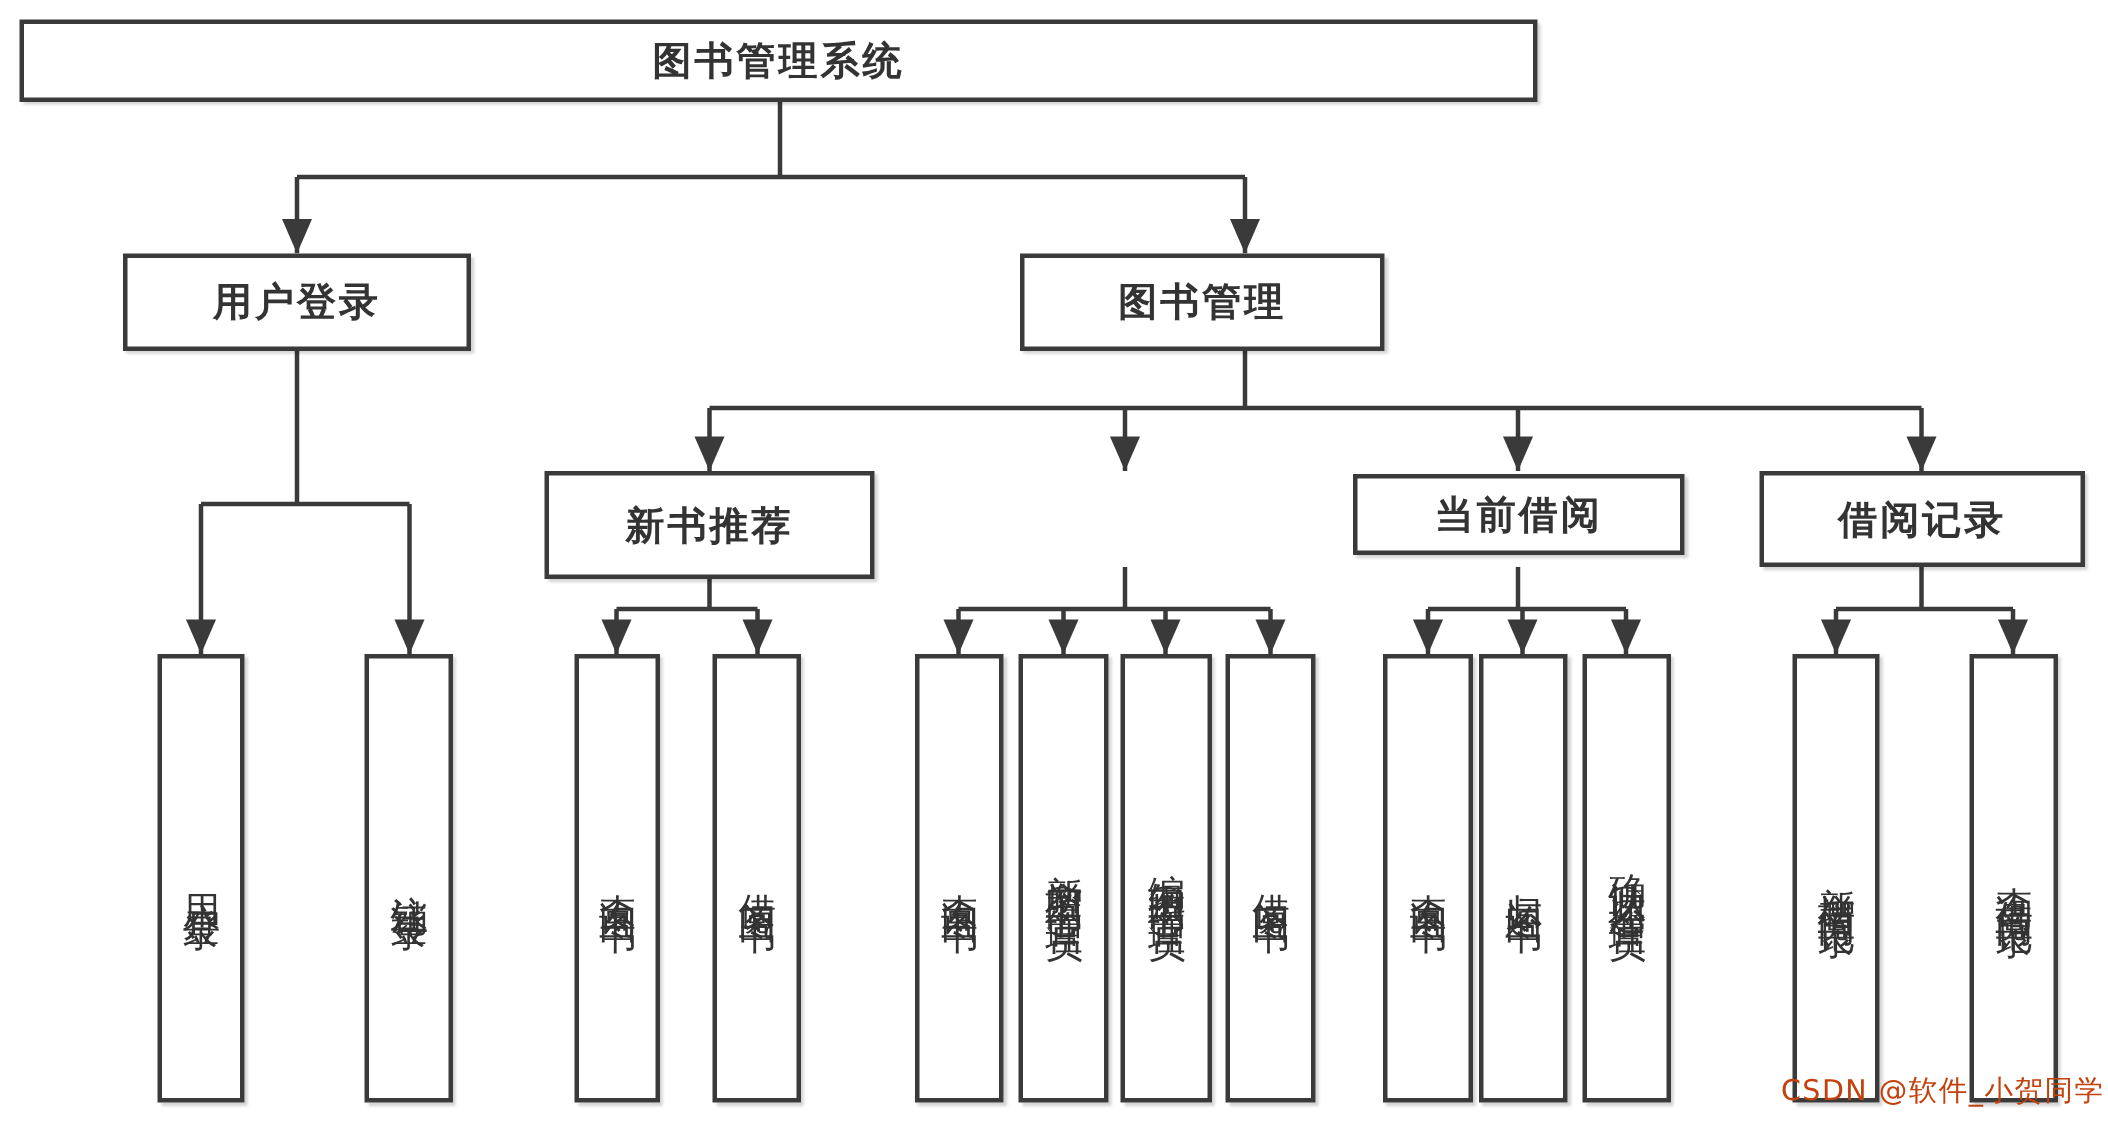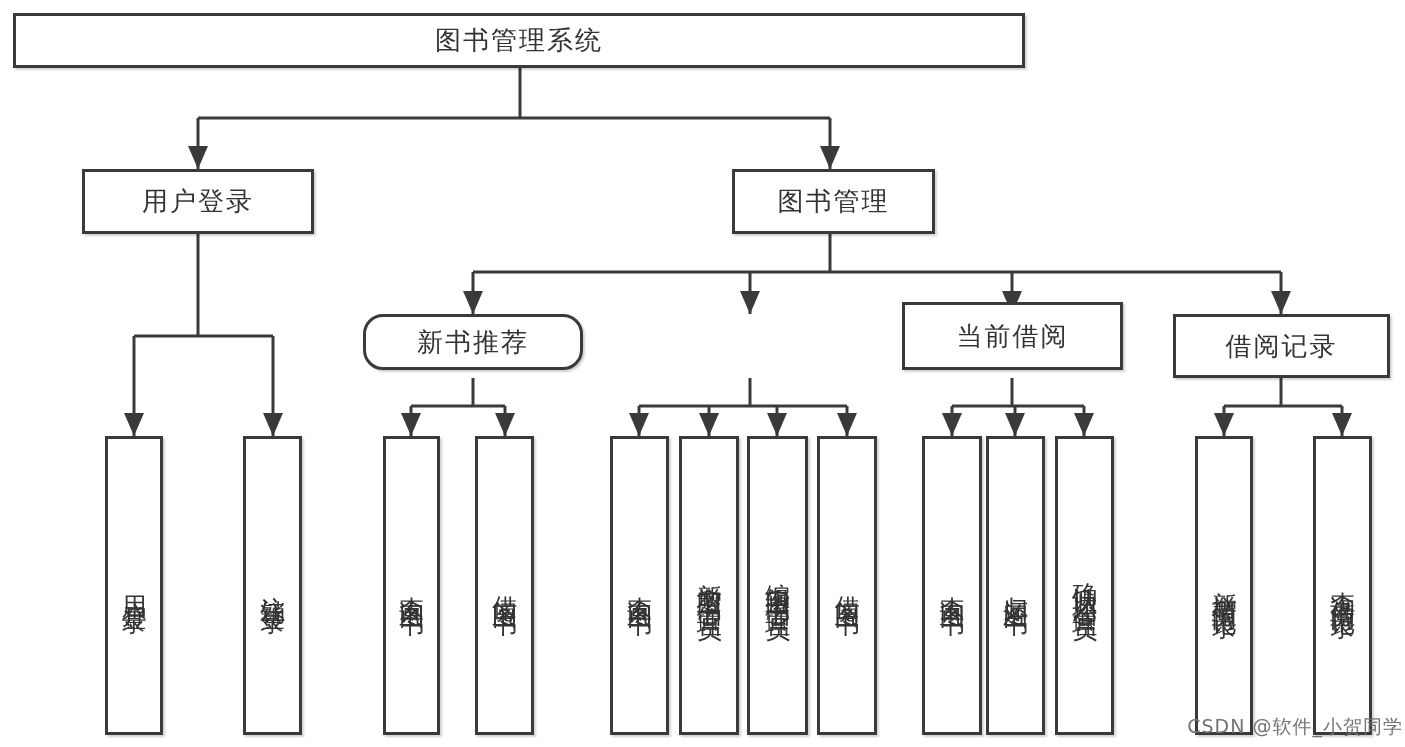--- a/index.html
+++ b/index.html
@@ -17,36 +17,36 @@
   .wires line { stroke: #3a3a3a; stroke-width: 3; }
   .node {
     position: absolute;
     display: flex;
     align-items: center;
     justify-content: center;
     background: #ffffff;
     border: 3px solid #3a3a3a;
     box-shadow: 2px 2px 2px rgba(0,0,0,0.18);
   }
-  .h-node { font-size: 26px; letter-spacing: 2px; white-space: nowrap; }
+  .h-node { font-size: 26px; letter-spacing: 2px; white-space: nowrap; font-weight: bold; }
   .v-node .vtext {
     writing-mode: vertical-rl;
     text-orientation: mixed;
     font-size: 25px;
     letter-spacing: 5px;
     line-height: 1.1;
     white-space: nowrap;
   }
   .watermark {
     position: absolute;
     right: 2px;
     bottom: 7px;
     font-size: 19px;
     letter-spacing: 1px;
-    color: #737373;
+    color: #c2410c;
     white-space: nowrap;
   }
 </style>
 </head>
 <body>
 
 <div class="stage">
 
   <svg class="wires" width="1405" height="747" viewBox="0 0 1405 747">
     <defs>
@@ -110,28 +110,28 @@
     </g>
   </svg>
 
   <div class="node h-node" style="left:13px; top:13px; width:1012px; height:55px;">
     <span>图书管理系统</span>
   </div>
 
   <div class="node h-node" style="left:82px; top:169px; width:232px; height:65px;">
     <span>用户登录</span>
   </div>
-  <div class="node h-node" style="left:732px; top:169px; width:203px; height:65px;">
+  <div class="node h-node" style="left:680px; top:169px; width:243px; height:65px;">
     <span>图书管理</span>
   </div>
 
-  <div class="node h-node" style="left:363px; top:314px; width:220px; height:56px;border-radius:20px;">
+  <div class="node h-node" style="left:363px; top:314px; width:220px; height:72px;">
     <span>新书推荐</span>
   </div>
-  <div class="node h-node" style="left:902px; top:302px; width:221px; height:68px;text-align:center;">
+  <div class="node h-node" style="left:902px; top:316px; width:221px; height:54px;text-align:center;">
     <span>当前借阅</span>
   </div>
   <div class="node h-node" style="left:1173px; top:314px; width:217px; height:64px;text-align:center;">
     <span>借阅记录</span>
   </div>
 
   <div class="node v-node" style="left:105px; top:436px; width:58px; height:299px;">
     <span class="vtext">用户登录</span>
   </div>
   <div class="node v-node" style="left:243px; top:436px; width:59px; height:299px;">

